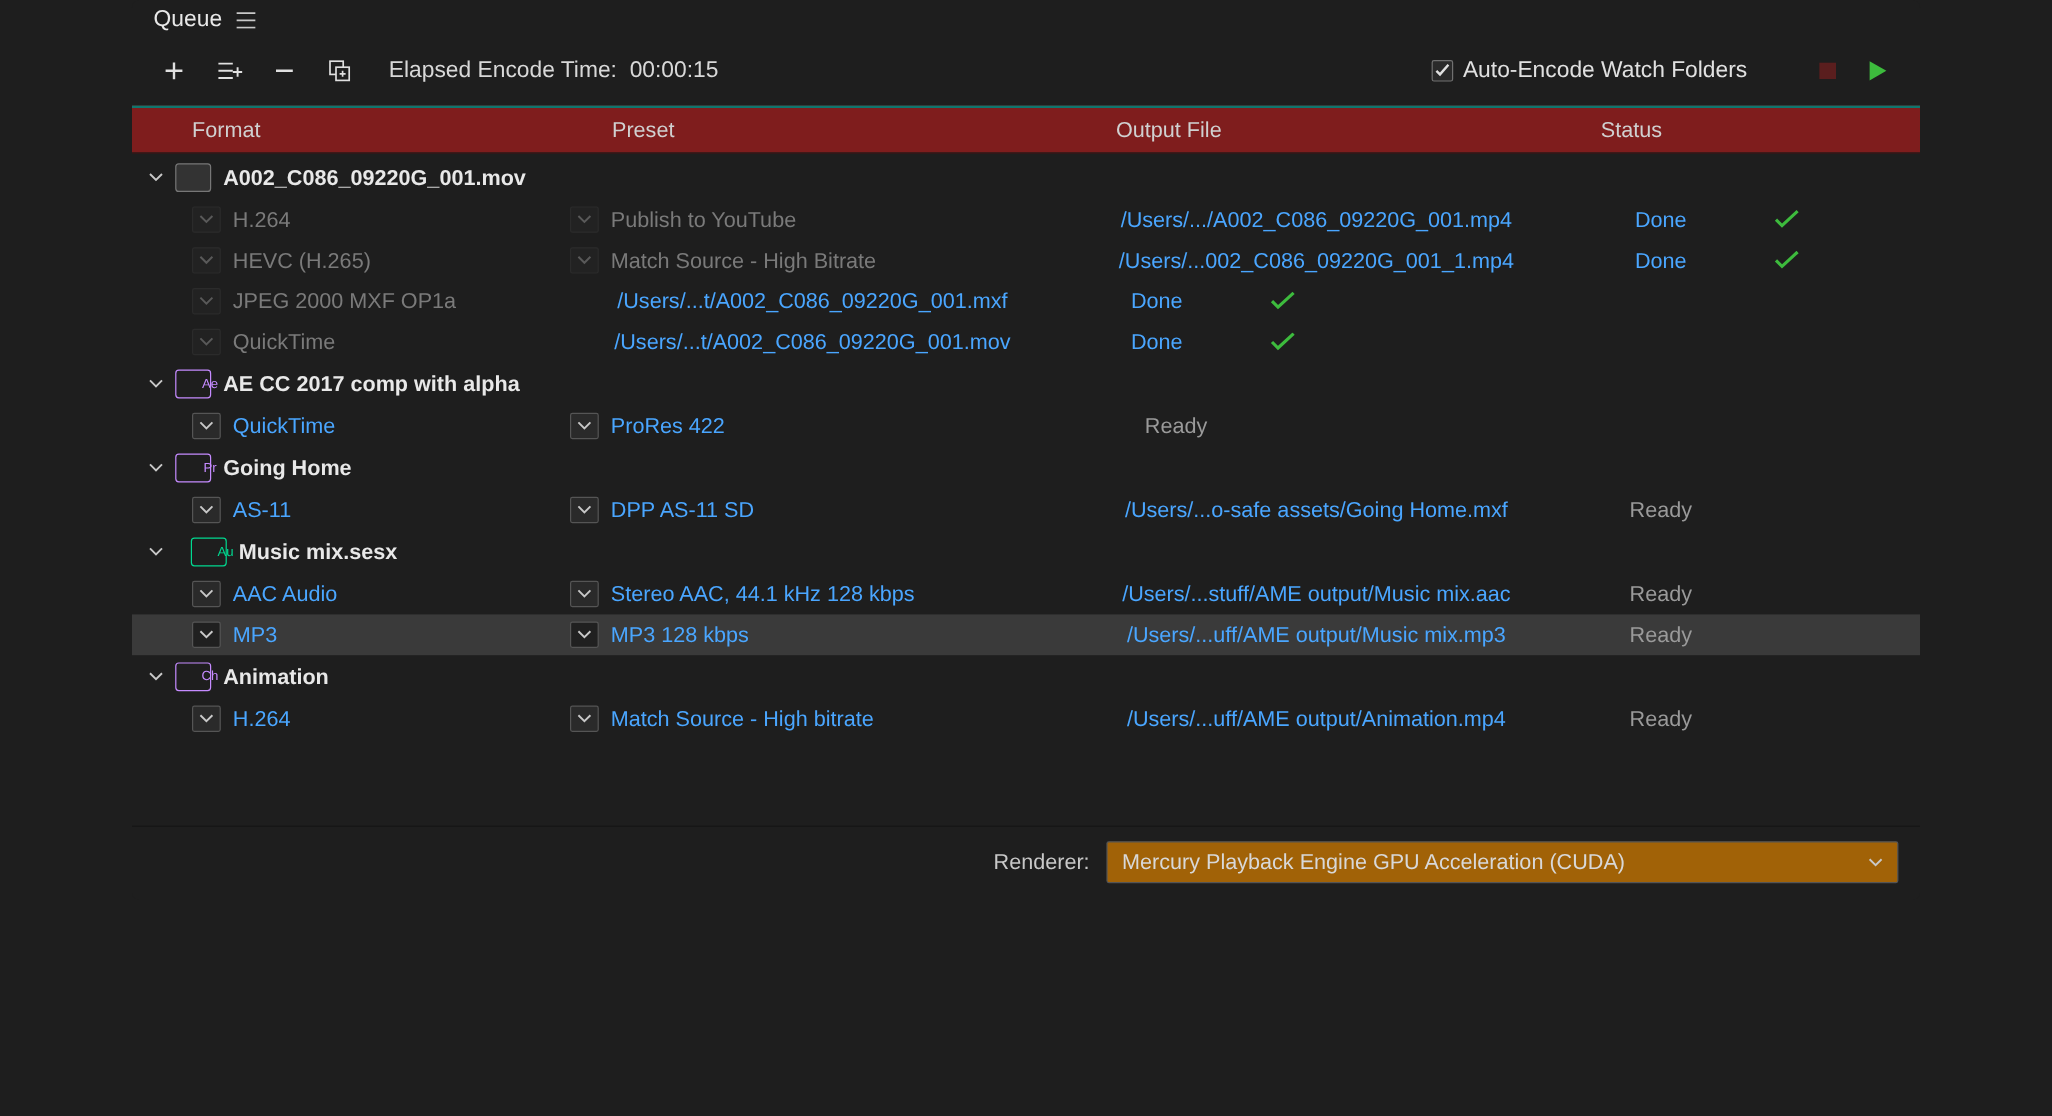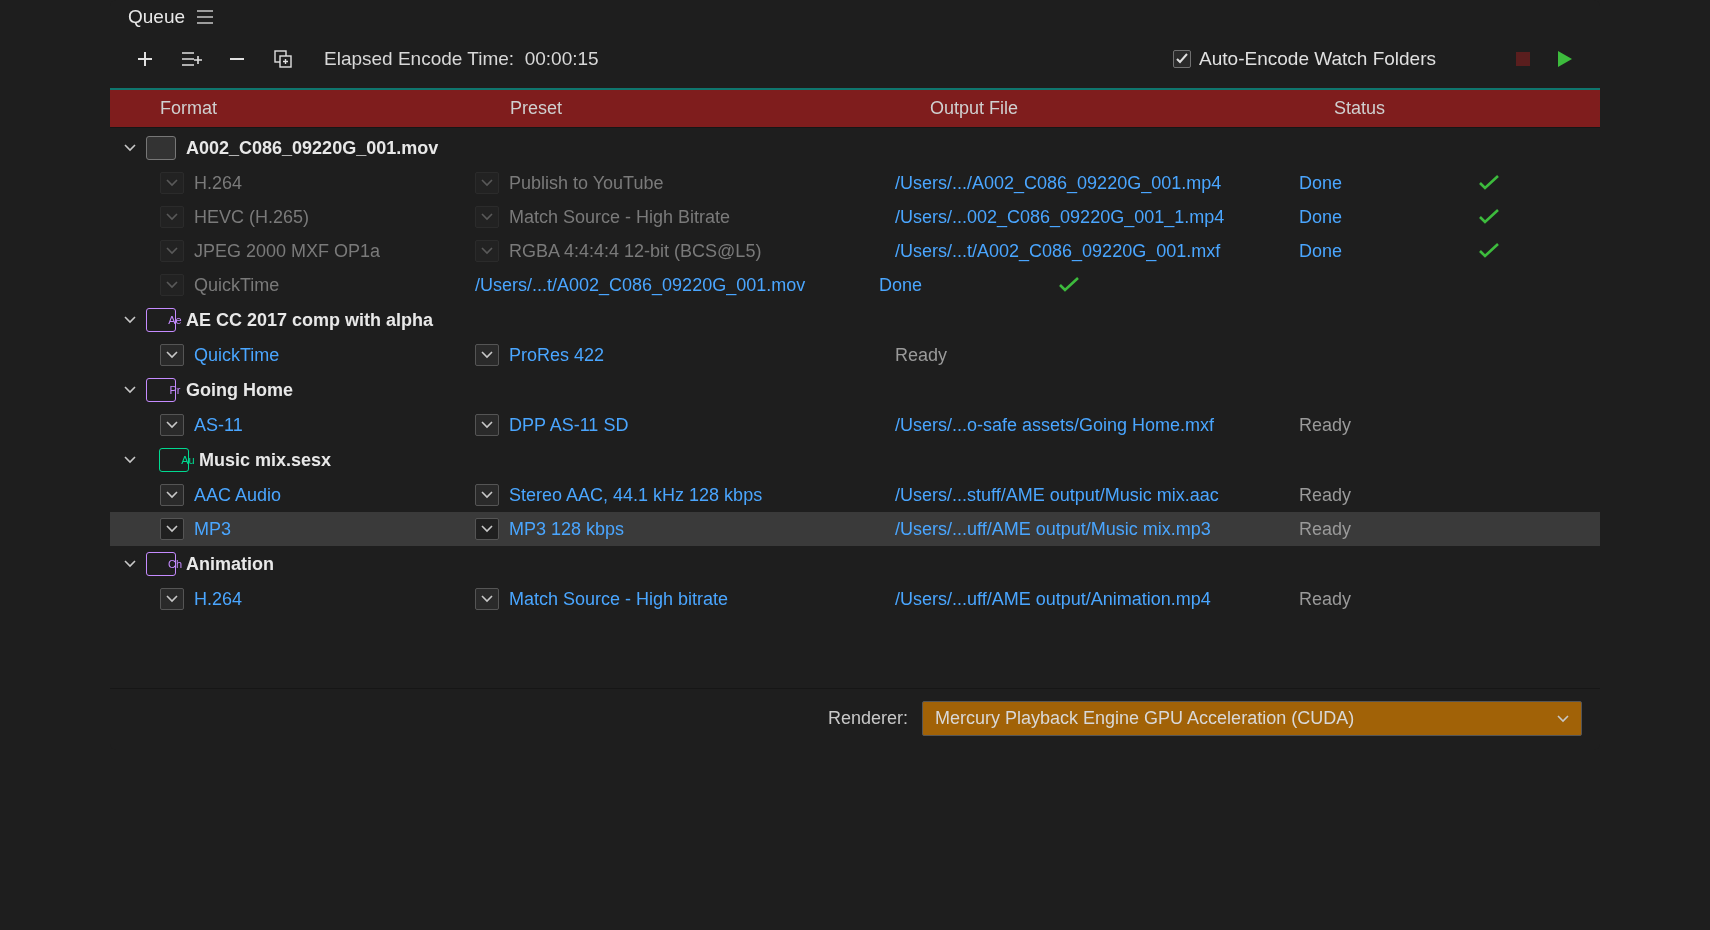--- a/index.html
+++ b/index.html
@@ -52,21 +52,21 @@
   font-size: 19px;
   color: #d8d8d8;
   margin-left: 10px;
 }
 .toolbar .spacer { flex: 1; }
 .auto-encode {
   display: flex;
   align-items: center;
   color: #e0e0e0;
   font-size: 19px;
-  margin-right: 60px;
+  margin-right: 40px;
 }
 .checkbox {
   width: 18px;
   height: 18px;
   border: 1px solid #707070;
   border-radius: 2px;
   margin-right: 8px;
   display: flex;
   align-items: center;
   justify-content: center;
@@ -93,20 +93,21 @@
   border-bottom: 1px solid #161616;
 }
 .col-format { width: 350px; }
 .col-preset { width: 420px; }
 .col-output { width: 404px; }
 .col-status { width: 200px; }
 
 .list-body {
   flex: 1;
   padding: 2px 0 2px 0px;
+  text-align: center;
 }
 
 .group-row {
   display: flex;
   align-items: center;
   padding: 6px 10px 6px 10px;
   font-size: 18px;
   font-weight: 600;
   color: #e8e8e8;
 }
@@ -325,28 +326,20 @@
     </div>
       <div class="output-row">
       <div class="fmt">
         <span class="dd disabled">
             <svg width="12" height="8" viewBox="0 0 12 8">
               <path d="M1 1l5 5l5-5" stroke="#c8c8c8" stroke-width="1.6" fill="none"></path>
             </svg>
           </span>
         <span class="grey-dim">JPEG 2000 MXF OP1a</span>
       </div>
-      <div class="preset">
-        <span class="dd disabled">
-            <svg width="12" height="8" viewBox="0 0 12 8">
-              <path d="M1 1l5 5l5-5" stroke="#c8c8c8" stroke-width="1.6" fill="none"></path>
-            </svg>
-          </span>
-        <span class="grey-dim">RGBA 4:4:4:4 12-bit (BCS@L5)</span>
-      </div>
       <div class="output-file blue">/Users/...t/A002_C086_09220G_001.mxf</div>
       <div class="status blue">Done</div>
       <div class="check">
           <svg width="22" height="16" viewBox="0 0 22 16">
             <path d="M2 8l5 5L20 1" stroke="#3dbb3d" stroke-width="2.6" fill="none"></path>
           </svg>
         </div>
     </div>
       <div class="output-row">
       <div class="fmt">

